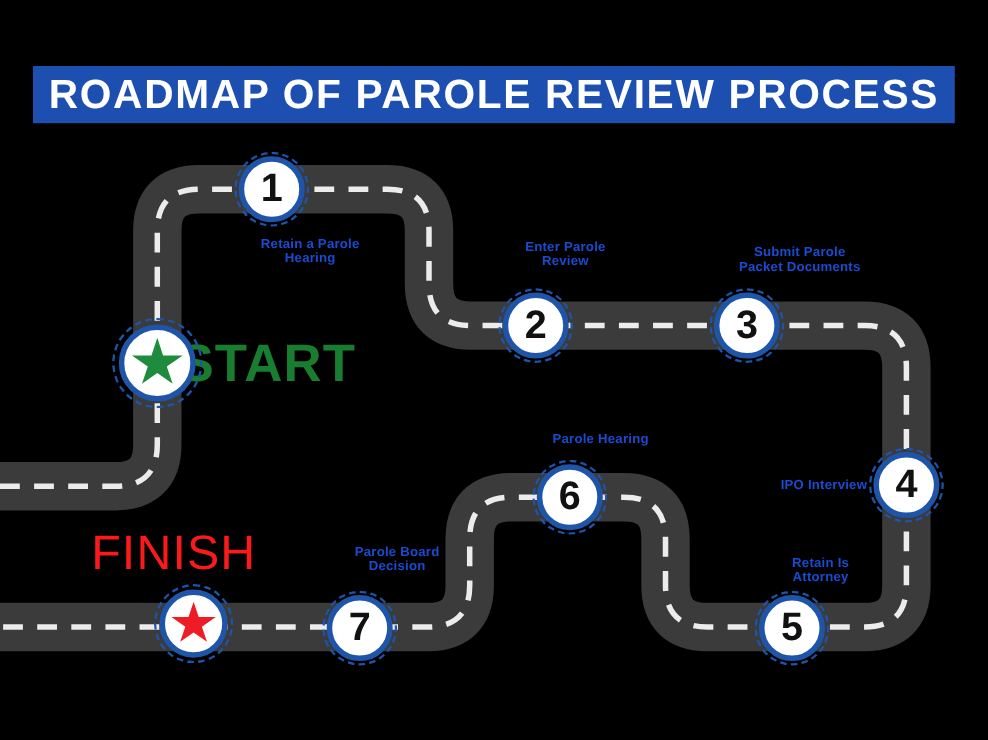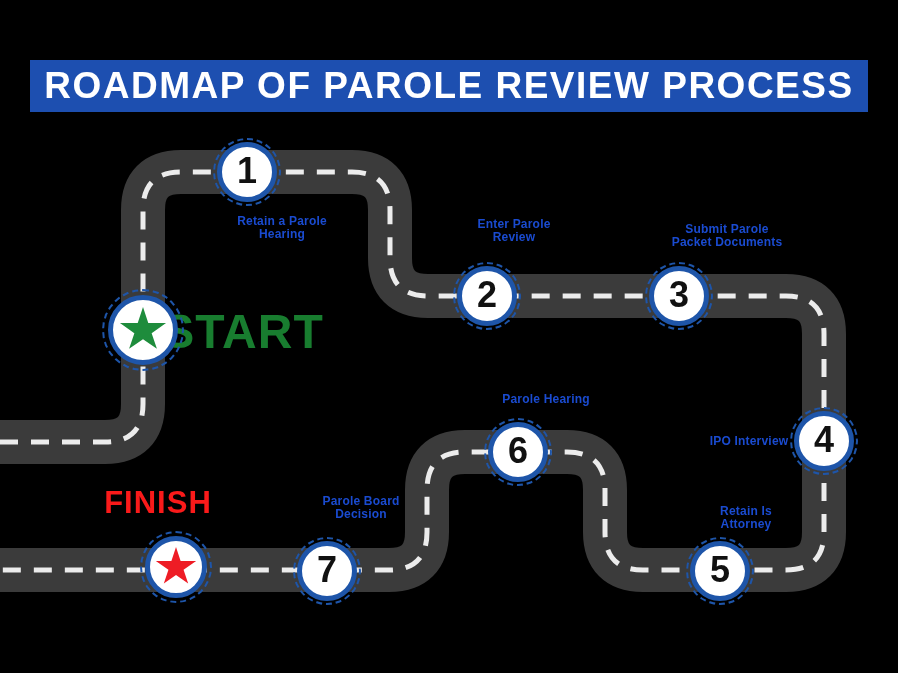--- a/index.html
+++ b/index.html
@@ -53,21 +53,21 @@
     text-align:center;line-height:1.07;letter-spacing:.2px;margin-left:27px;
   }
   .step-label span{display:block;white-space:nowrap;}
   .start-text{
     position:absolute;transform:translate(-50%,-50%);
     color:var(--start-text-green,#187d2f);font-size:48px;font-weight:bold;
     letter-spacing:1px;white-space:nowrap;
   }
   .finish-text{
     position:absolute;transform:translate(-50%,-50%);
-    color:var(--finish-text-red,#fa1a1a);font-size:31px;font-weight:bold;
+    color:var(--finish-text-red,#fa1a1a);font-size:44px;font-weight:normal;
     letter-spacing:1px;white-space:nowrap;
   }
 </style>
 </head>
 <body>
 
 <div class="banner">
   <h1>ROADMAP OF PAROLE REVIEW PROCESS</h1>
 </div>
 

